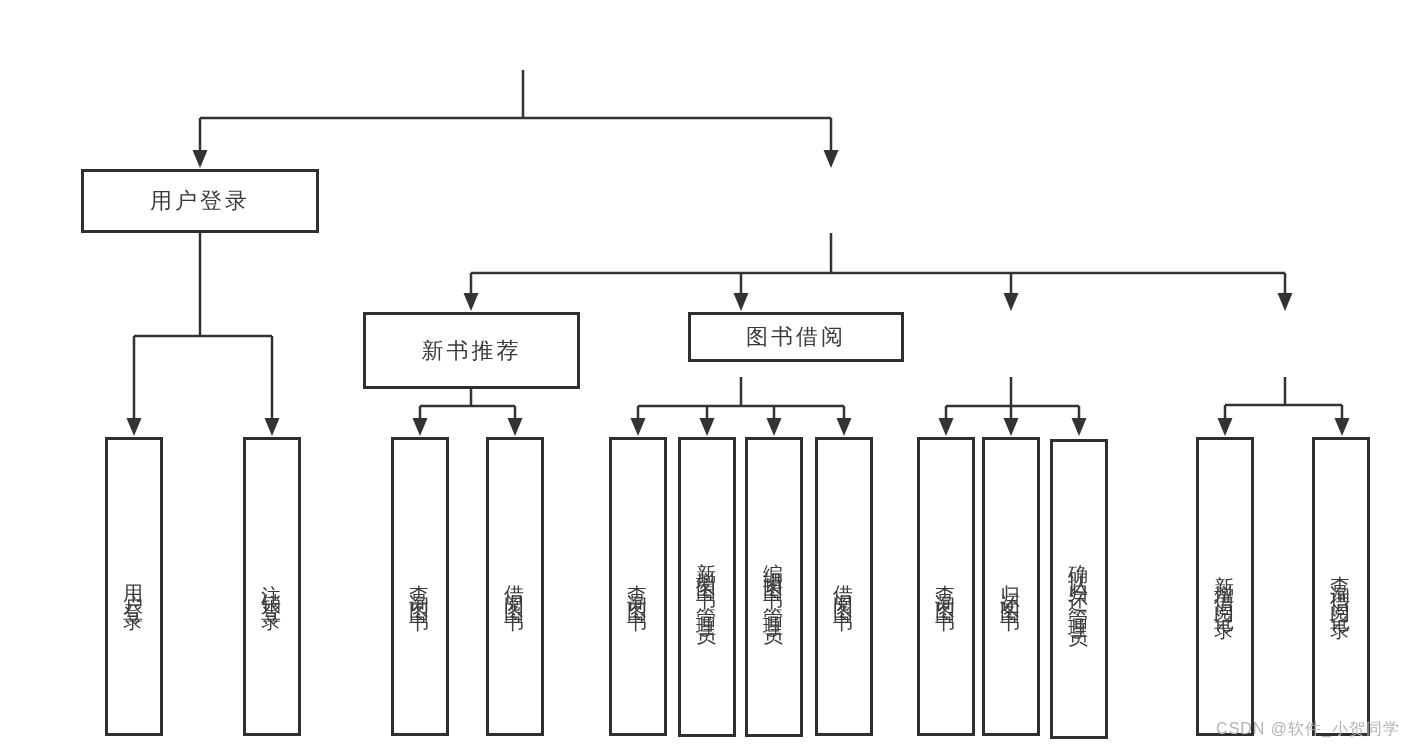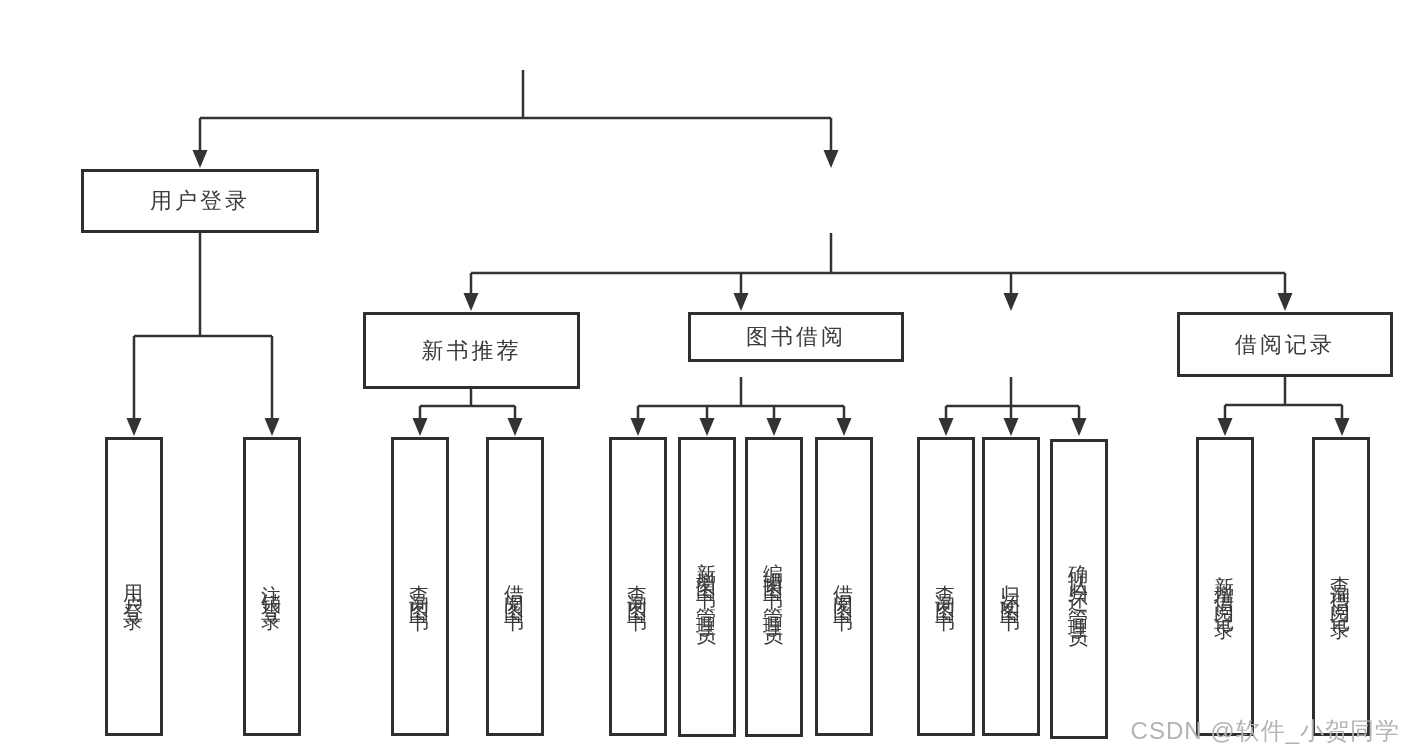--- a/index.html
+++ b/index.html
@@ -23,22 +23,22 @@
   .root-label{font-size:24px;}
   .vtext{
     writing-mode:vertical-rl;
     text-orientation:mixed;
     font-size:20px;
     letter-spacing:9px;
     color:var(--text,#3a3a3a);
   }
   #watermark{
     position:absolute;
-    right:5px;bottom:0;
-    font-size:24px;
+    right:5px;bottom:7px;
+    font-size:16px;
     letter-spacing:1px;
     color:var(--watermark,#b3b3b3);
     white-space:nowrap;
     z-index:5;
   }
   .stroke{fill:none;stroke:var(--line,#333333);stroke-width:2.5;}
   .arrow{fill:var(--line,#333333);stroke:none;}
 </style>
 </head>
 <body>
@@ -86,21 +86,20 @@
       <polygon class="arrow" points="1225,436 1217.5,418 1232.5,418"></polygon>
       <polygon class="arrow" points="1342,436 1334.5,418 1349.5,418"></polygon>
     </g>
   </svg>
 
 
   <div class="node h" style="left:81px;top:169px;width:238px;height:64px;">用户登录</div>
 
   <div class="node h" style="left:363px;top:312px;width:217px;height:77px;">新书推荐</div>
   <div class="node h" style="left:664px;top:312px;width:216px;height:50px;margin-left:24px;">图书借阅</div>
-  <div class="node h" style="left:1177px;top:312px;width:216px;height:65px;">借阅记录</div>
 
   <div class="node" style="left:105px;top:437px;width:58px;height:299px;">
     <span class="vtext">用户登录</span>
   </div>
   <div class="node" style="left:243px;top:437px;width:58px;height:299px;">
     <span class="vtext">注销登录</span>
   </div>
 
   <div class="node" style="left:391px;top:437px;width:58px;height:299px;">
     <span class="vtext">查询图书</span>

